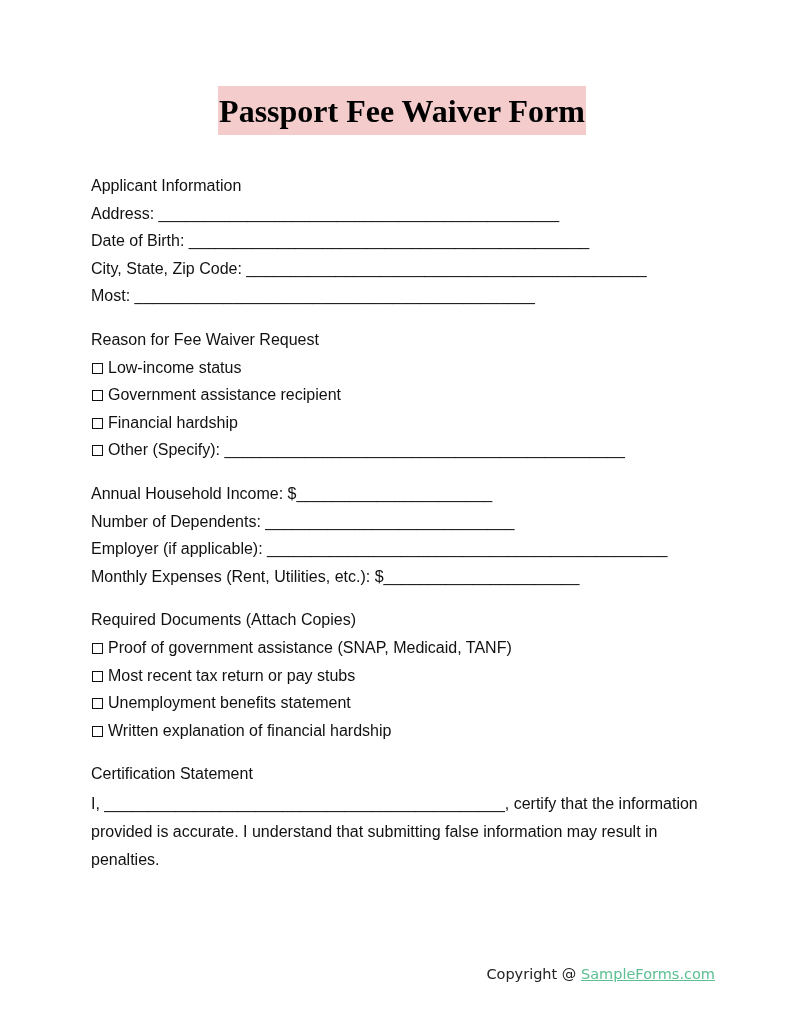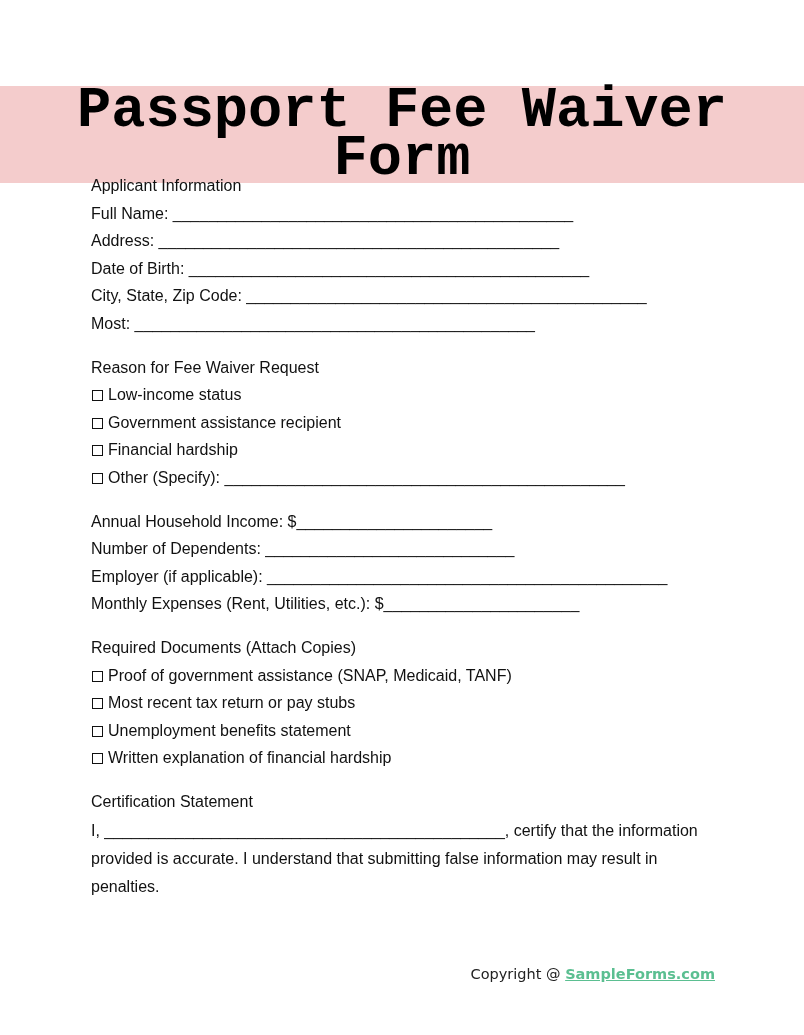--- a/index.html
+++ b/index.html
@@ -18,23 +18,23 @@
     .title-wrap {
       position: absolute;
       top: 86px;
       left: 0;
       width: 804px;
       text-align: center;
     }
     .title {
       display: inline-block;
       background: #f4cccc;
-      font-family: Liberation Mono, monospace;
+      font-family: Liberation Serif, serif;
       font-weight: bold;
-      font-size: 57px;
+      font-size: 32px;
       line-height: 48px;
       padding: 1px 1px 0 1px;
       color: #000000;
       letter-spacing: 0px;
     }
     .content {
       position: absolute;
       top: 174px;
       left: 91px;
       width: 630px;
@@ -70,36 +70,35 @@
       position: absolute;
       top: 966px;
       right: 89px;
       font-family: "DejaVu Sans", sans-serif;
       font-size: 14.5px;
       color: #222222;
       font-weight: normal;
     }
     .footer a {
       color: #5bbf91;
-      font-weight: bold;
+      font-weight: normal;
       text-decoration: underline;
     }
   </style>
 </head>
 <body>
 
 <div class="title-wrap">
   <span class="title">Passport Fee Waiver Form</span>
 </div>
 
 <div class="content">
 
   <div class="section">
     <div class="line">Applicant Information</div>
-    <div class="line"><span>Full Name: </span><span class="blank">_____________________________________________</span></div>
     <div class="line"><span>Address: </span><span class="blank">_____________________________________________</span></div>
     <div class="line"><span>Date of Birth: </span><span class="blank">_____________________________________________</span></div>
     <div class="line"><span>City, State, Zip Code: </span><span class="blank">_____________________________________________</span></div>
     <div class="line"><span>Most: </span><span class="blank">_____________________________________________</span></div>
   </div>
 
   <div class="section">
     <div class="line">Reason for Fee Waiver Request</div>
     <div class="line"><span class="cb"></span><span>Low-income status</span></div>
     <div class="line"><span class="cb"></span><span>Government assistance recipient</span></div>

